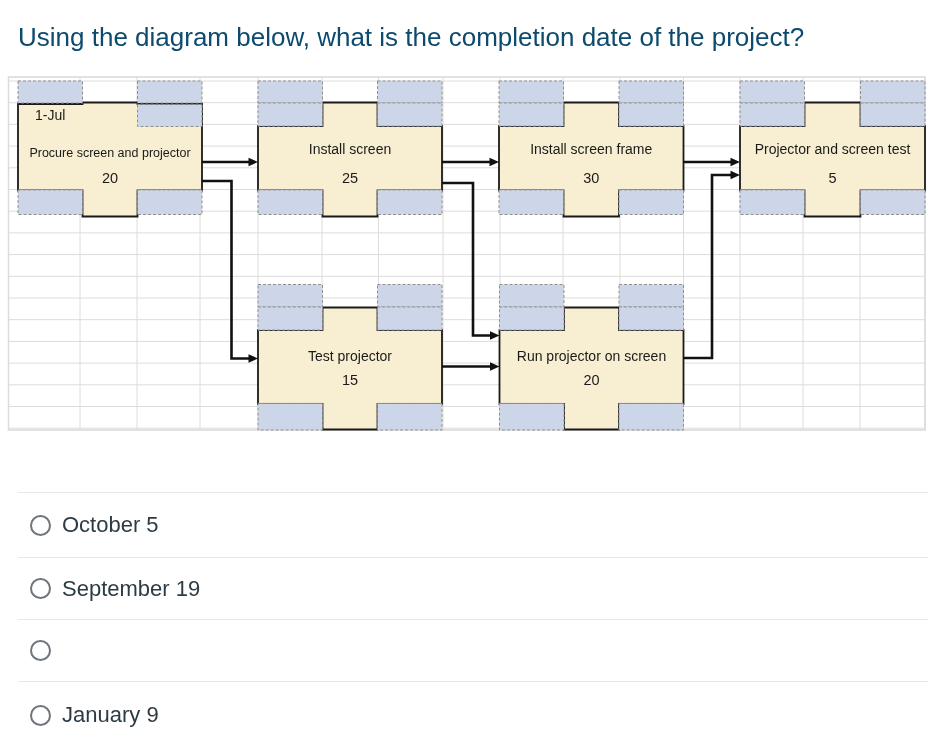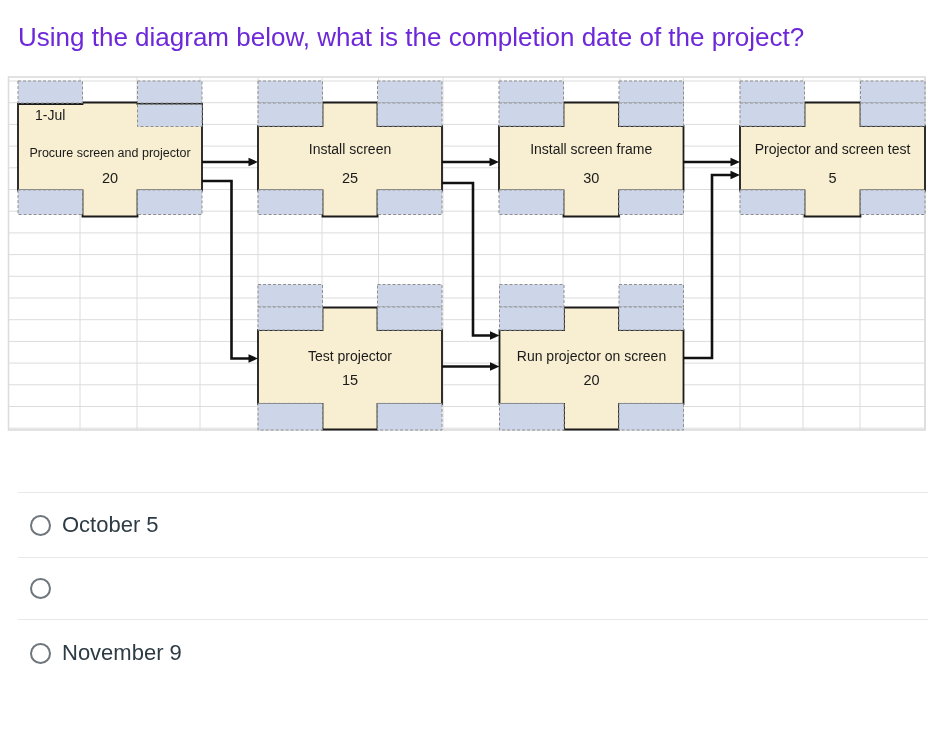--- a/index.html
+++ b/index.html
@@ -1,19 +1,19 @@
 <!DOCTYPE html>
 <html><head>
 <meta charset="utf-8">
 <style>
   html,body{margin:0;padding:0;background:#fff;}
   body{width:946px;height:748px;position:relative;overflow:hidden;
        font-family:"Liberation Sans","DejaVu Sans",sans-serif;}
   .question-title{position:absolute;left:18px;top:21px;width:920px;
-       font-size:26px;line-height:33px;font-weight:400;color:#6d28d9;}
+       font-size:26px;line-height:33px;font-weight:400;color:#0c4a6e;}
   .diagram-wrap{position:absolute;left:0;top:0;width:774px;height:460px;}
   .options{position:absolute;left:18px;top:492px;width:910px;}
   .option-row{display:flex;align-items:center;border-top:1px solid #e8e8e8;
        height:62px;padding-left:12px;box-sizing:border-box;}
   .option-row:first-child{height:65px;}
   .option-row:last-child{height:67px;}
   .radio{width:21px;height:21px;border:2px solid #6e757c;border-radius:50%;
        background:#fff;box-sizing:border-box;flex:0 0 auto;cursor:pointer;}
   .option-label{margin-left:11px;font-size:22px;color:#2d3b45;cursor:pointer;}
 </style>
@@ -157,18 +157,22 @@
     </svg>
 </div>
 
 <div class="options" id="options">
     <div class="option-row">
       <span class="radio"></span>
       <span class="option-label">October 5</span>
     </div>
     <div class="option-row">
       <span class="radio"></span>
+      <span class="option-label">September 19</span>
     </div>
     <div class="option-row">
       <span class="radio"></span>
-      <span class="option-label">November 9</span>
+    </div>
+    <div class="option-row">
+      <span class="radio"></span>
+      <span class="option-label">January 9</span>
     </div>
   </div>
 
 </body></html>

